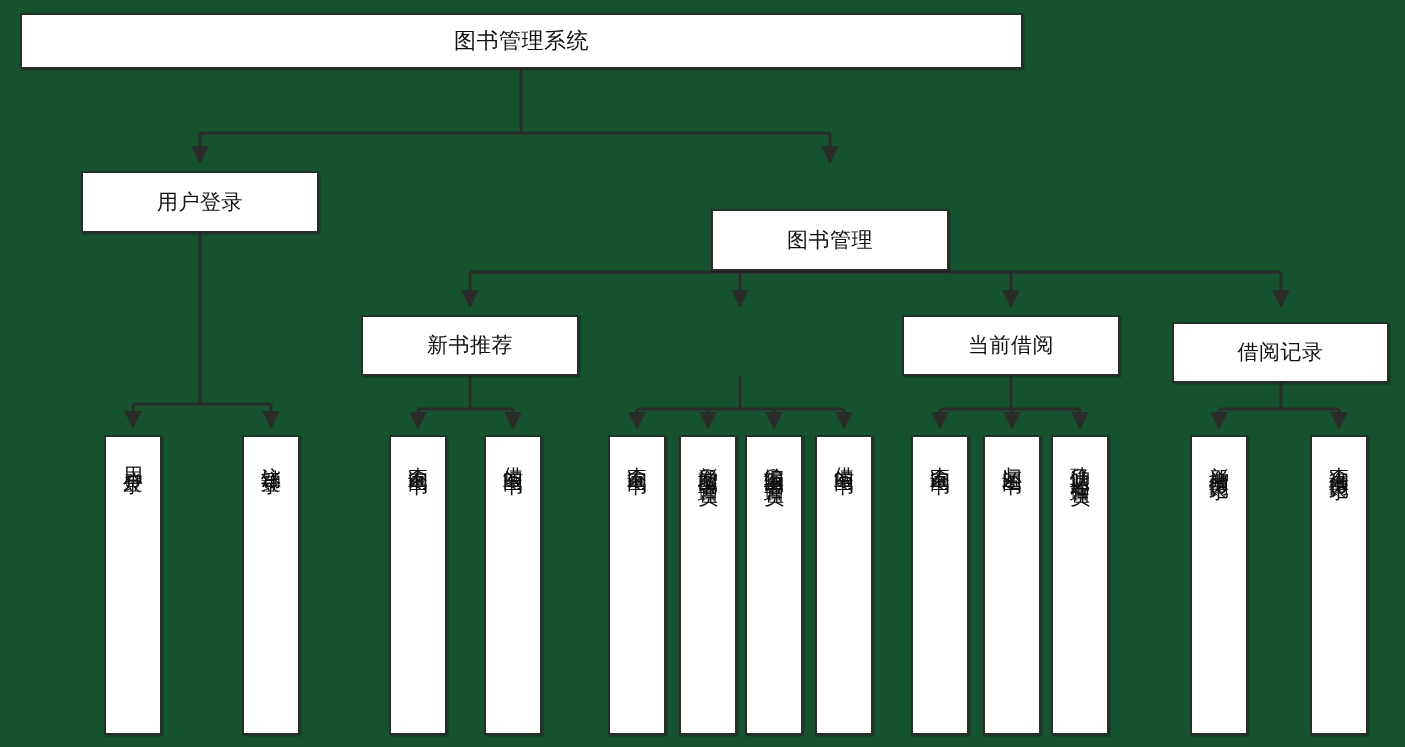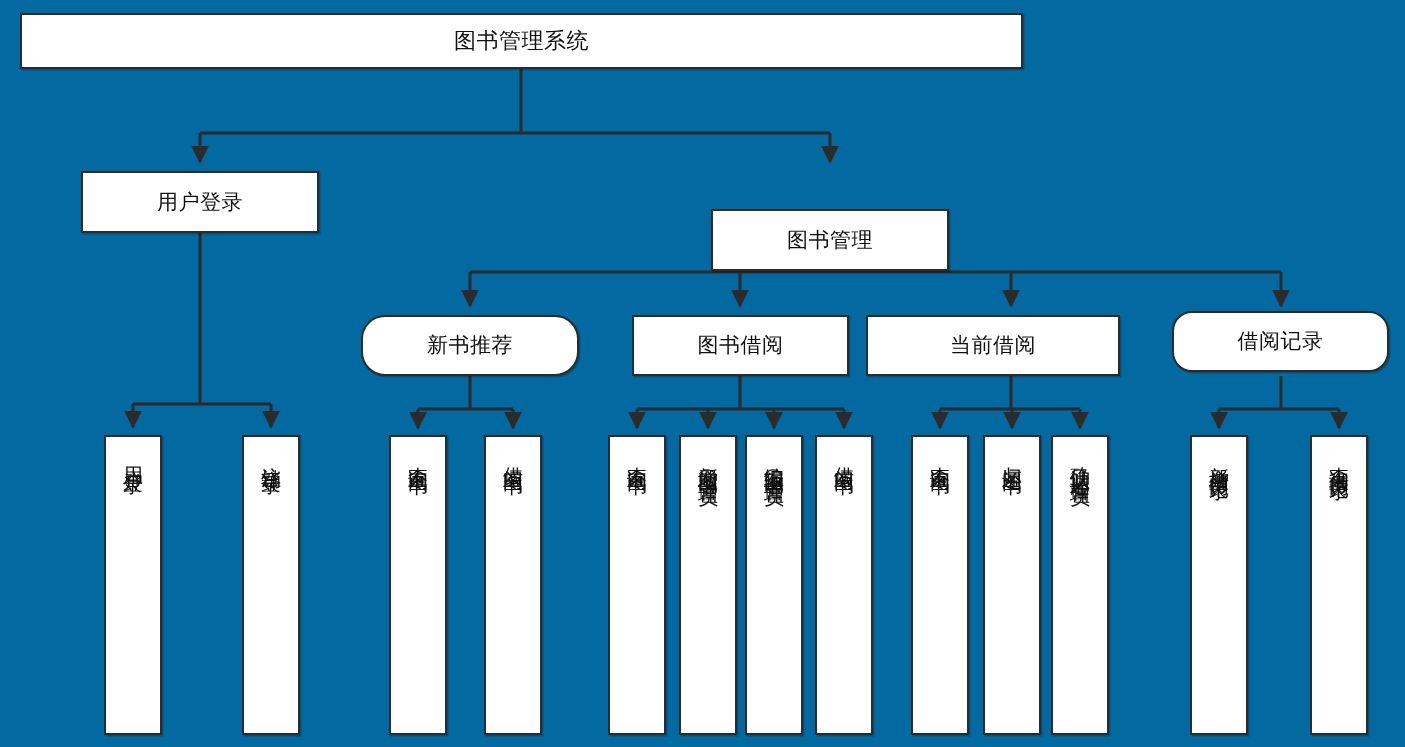--- a/index.html
+++ b/index.html
@@ -2,21 +2,21 @@
 <html><head>
 <meta charset="utf-8">
 <title>图书管理系统 结构图</title>
 <style>
   html,body{margin:0;padding:0;background:#ffffff;}
   body{
     width:1405px;height:747px;overflow:hidden;
     font-family:"DejaVu Sans","Liberation Sans",sans-serif;
     color:#111111;
   }
-  #diagram-root{position:relative;width:1405px;height:747px;background:#0369a1;}
+  #diagram-root{position:relative;width:1405px;height:747px;background:#14532d;}
   svg.flow{position:absolute;left:0;top:0;width:1405px;height:747px;}
 
   .node-box{
     position:absolute;
     background:#ffffff;
     border:2.5px solid #2b2b2b;
     box-sizing:border-box;
     box-shadow:1.5px 1.5px 0 rgba(0,0,0,0.22);
     display:flex;align-items:center;justify-content:center;
   }
@@ -109,30 +109,27 @@
     <span class="node-label">图书管理系统</span>
   </div>
 
   <div class="node-box" style="left:81px;top:171px;width:238px;height:62px;">
     <span class="node-label">用户登录</span>
   </div>
   <div class="node-box" style="left:711px;top:171px;width:238px;height:62px;margin-top:38px;">
     <span class="node-label">图书管理</span>
   </div>
 
-  <div class="node-box" style="left:361px;top:315px;width:218px;height:61px;border-radius:24px;">
+  <div class="node-box" style="left:361px;top:315px;width:218px;height:61px;">
     <span class="node-label">新书推荐</span>
   </div>
-  <div class="node-box" style="left:632px;top:315px;width:217px;height:61px;">
-    <span class="node-label">图书借阅</span>
-  </div>
-  <div class="node-box" style="left:866px;top:315px;width:254px;height:61px;">
+  <div class="node-box" style="left:902px;top:315px;width:218px;height:61px;">
     <span class="node-label">当前借阅</span>
   </div>
-  <div class="node-box" style="left:1172px;top:311px;width:217px;height:61px;border-radius:20px;">
+  <div class="node-box" style="left:1172px;top:322px;width:217px;height:61px;">
     <span class="node-label">借阅记录</span>
   </div>
 
   <div class="node-box leaf-box" style="left:104px;top:435px;width:58px;height:300px;">
     <span class="node-label">用户登录</span>
   </div>
   <div class="node-box leaf-box" style="left:242px;top:435px;width:58px;height:300px;">
     <span class="node-label">注销登录</span>
   </div>
 

